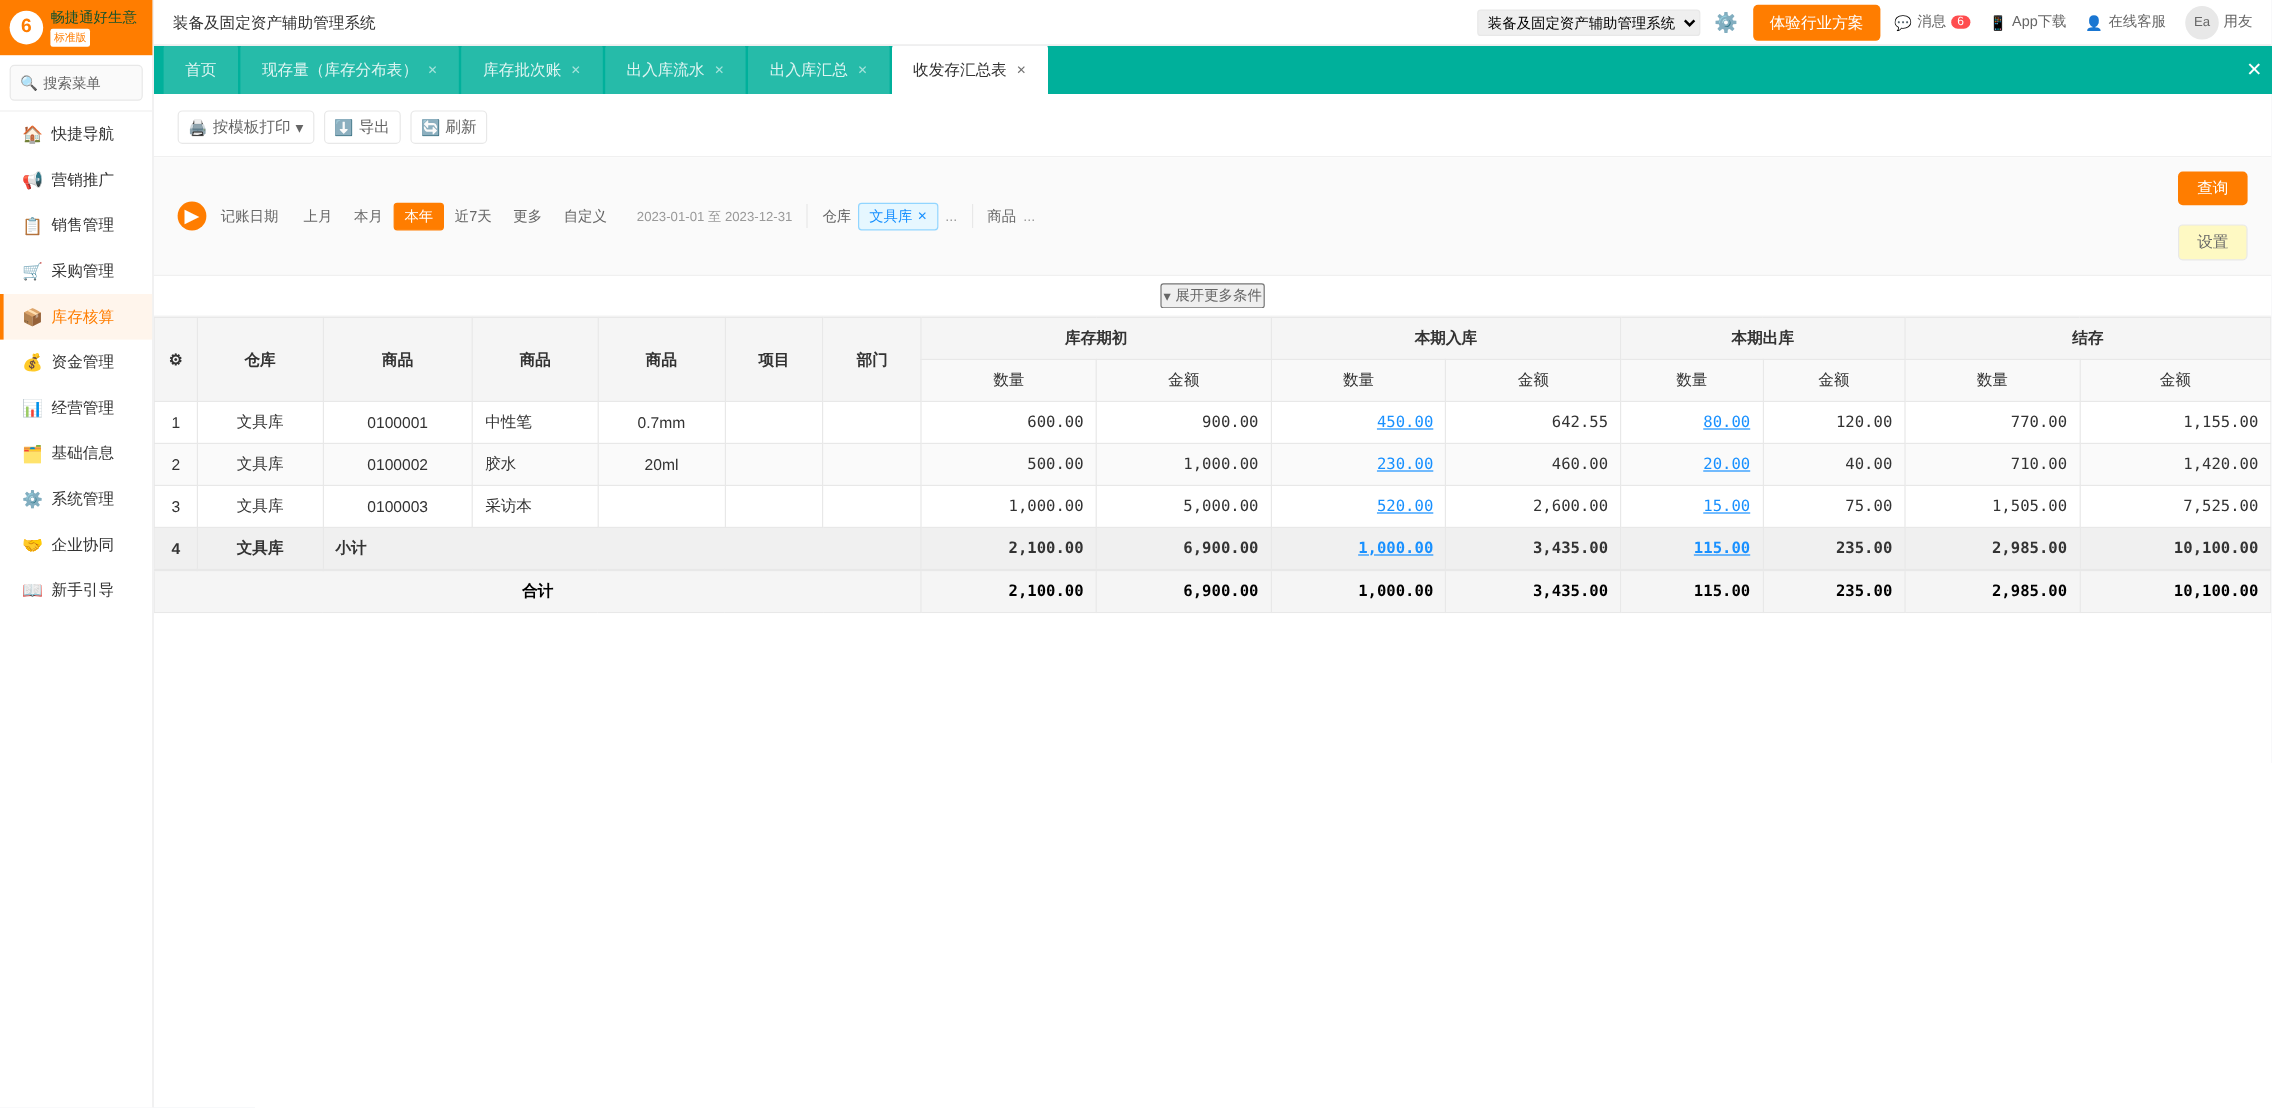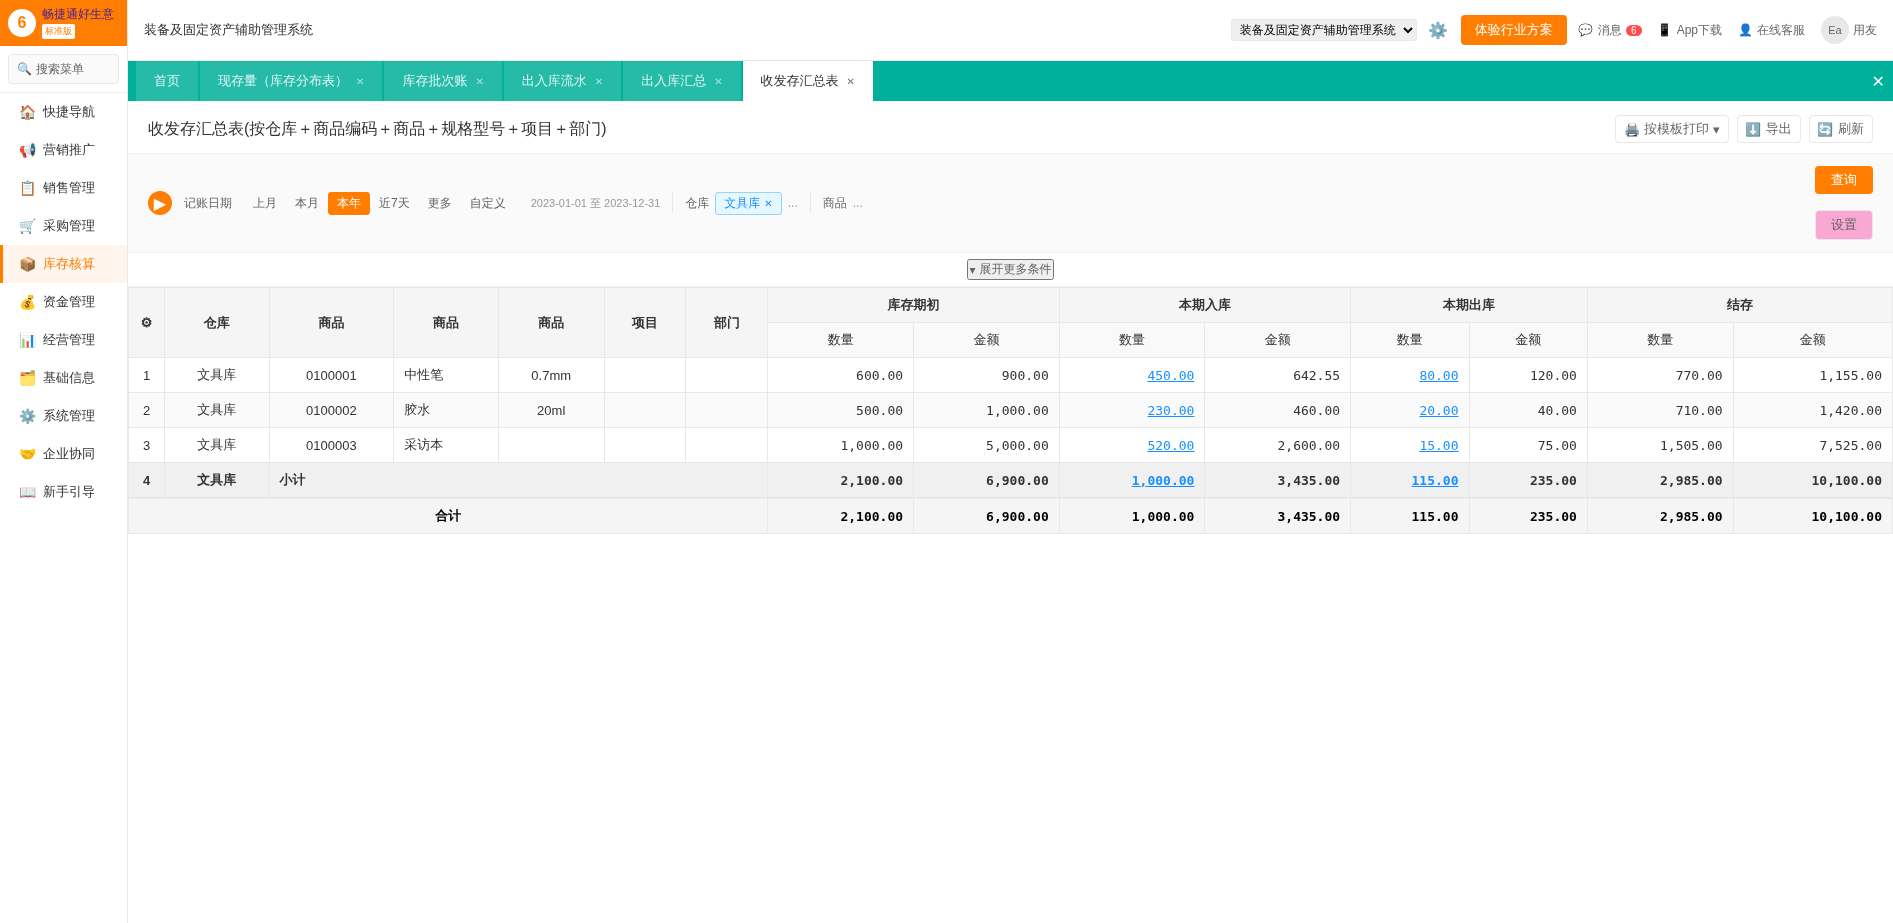--- a/index.html
+++ b/index.html
@@ -2,34 +2,34 @@
 <html><head>
   <meta charset="utf-8">
   <style>
     * { box-sizing: border-box; margin: 0; padding: 0; }
     body { font-family: 'Microsoft YaHei', Arial, sans-serif; font-size: 13px; background: #f0f2f5; display: flex; height: 923px; overflow: hidden; }
 
     
     .sidebar { width: 128px; background: #fff; display: flex; flex-direction: column; height: 100%; border-right: 1px solid #e8e8e8; flex-shrink: 0; }
     .sidebar-header { background: #ff7d00; padding: 10px 8px; display: flex; align-items: center; gap: 6px; height: 46px; }
     .sidebar-logo { width: 28px; height: 28px; background: #fff; border-radius: 50%; display: flex; align-items: center; justify-content: center; font-size: 16px; color: #ff7d00; font-weight: bold; }
-    .sidebar-title { color: #4c1d95; font-size: 12px; line-height: 1.3; }
+    .sidebar-title { color: #14532d; font-size: 12px; line-height: 1.3; }
     .sidebar-edition { background: #fff; color: #ff7d00; font-size: 9px; padding: 1px 3px; border-radius: 2px; margin-top: 2px; display: inline-block; }
     .sidebar-search { padding: 8px; border-bottom: 1px solid #f0f0f0; }
     .sidebar-search-btn { width: 100%; height: 30px; border: 1px solid #e8e8e8; border-radius: 4px; background: #fafafa; display: flex; align-items: center; gap: 4px; padding: 0 8px; cursor: pointer; color: #666; font-size: 12px; }
     .sidebar-nav { flex: 1; overflow-y: auto; }
     .nav-item { display: flex; align-items: center; gap: 8px; padding: 10px 16px; cursor: pointer; color: #333; font-size: 13px; border-left: 3px solid transparent; }
     .nav-item.active { background: #fff5ec; color: #ff7d00; border-left-color: #ff7d00; }
     .nav-icon { font-size: 14px; width: 16px; text-align: center; }
 
     
     .main { flex: 1; display: flex; flex-direction: column; overflow: hidden; }
 
     
-    .top-header { height: 61px; background: #fff; border-bottom: 1px solid #e8e8e8; display: flex; align-items: center; padding: 0 16px; gap: 12px; }
+    .top-header { height: 38px; background: #fff; border-bottom: 1px solid #e8e8e8; display: flex; align-items: center; padding: 0 16px; gap: 12px; }
     .system-title { color: #333; font-size: 13px; flex: 1; }
     .top-actions { display: flex; align-items: center; gap: 16px; }
     .trial-btn { background: #ff7d00; color: #fff; border: none; padding: 6px 14px; border-radius: 4px; cursor: pointer; font-size: 13px; }
     .settings-icon { color: #666; cursor: pointer; font-size: 16px; }
     .top-user-item { display: flex; align-items: center; gap: 4px; color: #666; font-size: 12px; cursor: pointer; }
     .badge { background: #ff4d4f; color: #fff; border-radius: 10px; font-size: 10px; padding: 0 4px; min-width: 16px; text-align: center; }
     .user-avatar { width: 28px; height: 28px; background: #e8e8e8; border-radius: 50%; display: flex; align-items: center; justify-content: center; font-size: 11px; color: #666; }
 
     
     .tab-bar { height: 40px; background: #00b09b; display: flex; align-items: center; padding: 0 8px; gap: 2px; overflow-x: auto; }
@@ -53,21 +53,21 @@
     .date-pill { padding: 2px 8px; border-radius: 3px; font-size: 12px; cursor: pointer; color: #666; border: 1px solid transparent; }
     .date-pill.active { background: #ff7d00; color: #fff; border-color: #ff7d00; }
     .date-range { font-size: 11px; color: #999; margin-left: 4px; }
     .filter-divider { width: 1px; height: 20px; background: #e8e8e8; }
     .warehouse-filter { display: flex; align-items: center; gap: 6px; }
     .filter-tag { display: flex; align-items: center; gap: 4px; background: #e6f7ff; border: 1px solid #91d5ff; color: #1890ff; padding: 2px 8px; border-radius: 3px; font-size: 12px; }
     .filter-tag-close { cursor: pointer; color: #1890ff; font-size: 10px; }
     .filter-more { color: #999; cursor: pointer; font-size: 12px; }
     .goods-filter { display: flex; align-items: center; gap: 6px; }
     .query-btn { background: #ff7d00; color: #fff; border: none; padding: 5px 16px; border-radius: 4px; cursor: pointer; font-size: 13px; }
-    .settings-small-btn { background: #f9a8d4; color: #666; border: 1px solid #e8e8e8; padding: 5px 12px; border-radius: 4px; cursor: pointer; font-size: 13px; }
+    .settings-small-btn { background: #fef9c3; color: #666; border: 1px solid #e8e8e8; padding: 5px 12px; border-radius: 4px; cursor: pointer; font-size: 13px; }
 
     
     .expand-more { padding: 6px 20px; border-bottom: 1px solid #f0f0f0; display: flex; justify-content: center; }
     .expand-more-btn { color: #666; font-size: 12px; cursor: pointer; display: flex; align-items: center; gap: 4px; }
 
     
     .table-container { flex: 1; overflow: auto; }
     table { width: 100%; border-collapse: collapse; font-size: 13px; }
     thead tr th { background: #f5f5f5; color: #333; font-weight: 700; padding: 8px 10px; text-align: center; border: 1px solid #e8e8e8; white-space: nowrap; }
     thead tr.sub-header th { background: #f9f9f9; font-weight: normal; }
@@ -210,21 +210,20 @@
     <div class="tab-item active">
       <span>收发存汇总表</span>
       <span class="tab-close">✕</span>
     </div>
     <span class="tab-bar-close">✕</span>
   </div>
 
   <div class="page-content">
 
     <div class="page-header">
-      <h2 class="page-title">收发存汇总表(按仓库＋商品编码＋商品＋规格型号＋项目＋部门)</h2>
       <div class="page-actions">
         <button class="page-action-btn">
           <span>🖨️</span>
           <span>按模板打印</span>
           <span>▾</span>
         </button>
         <button class="page-action-btn">
           <span>⬇️</span>
           <span>导出</span>
         </button>

